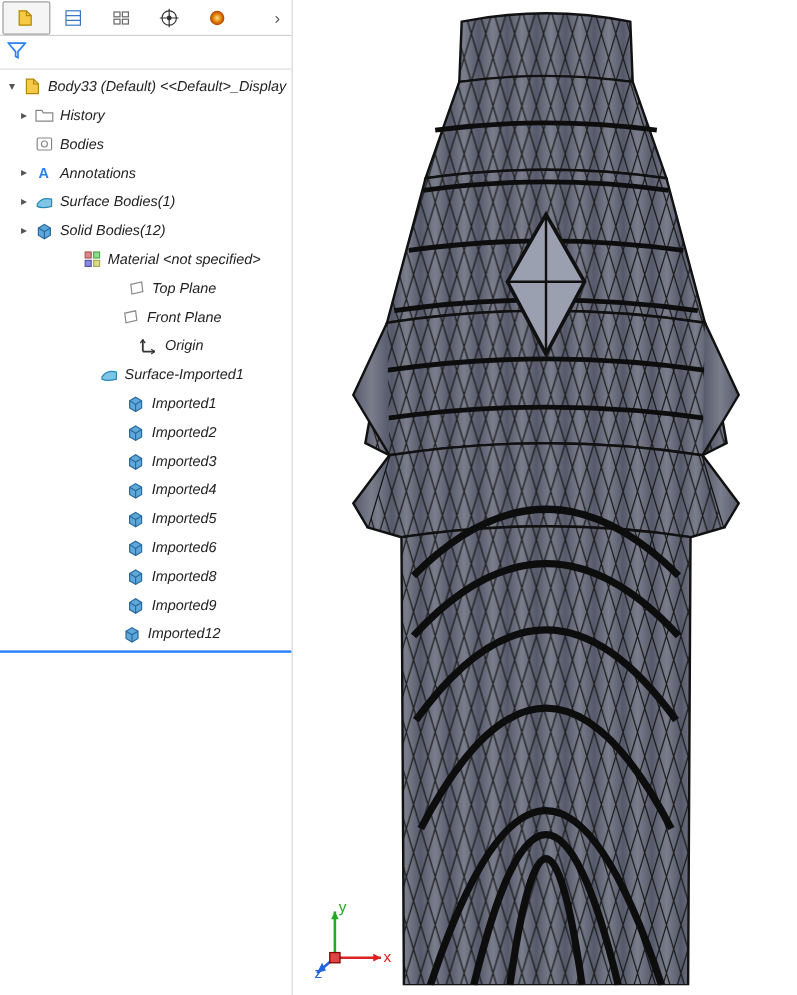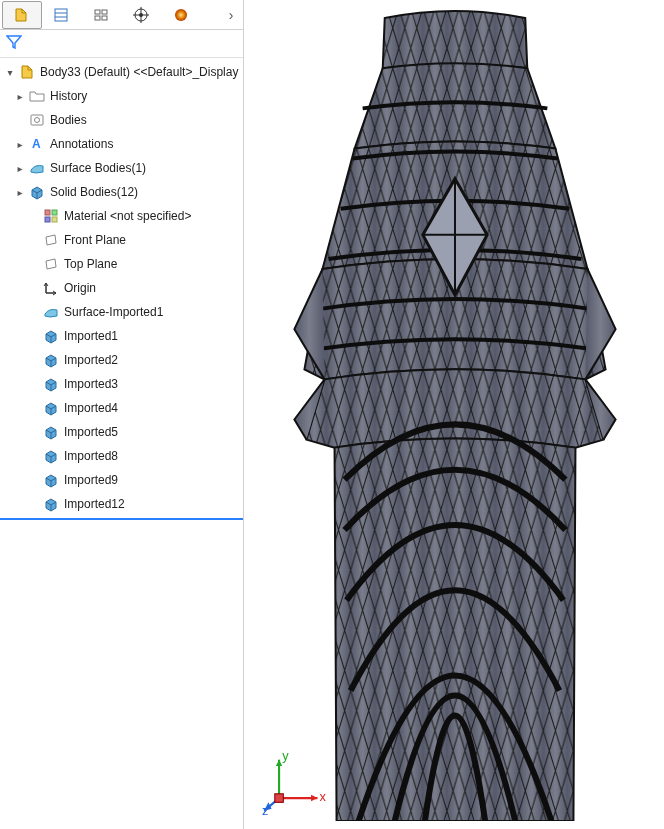--- a/index.html
+++ b/index.html
@@ -12,23 +12,23 @@
   .tab svg { width: 18px; height: 18px; }
   .tab.chev { width: 20px; margin-left: auto; }
   .filterbar { height: 28px; border-bottom: 1px solid #e0e0e0; display: flex; align-items: center; padding-left: 6px; }
   .filterbar svg { width: 16px; height: 16px; }
   .tree { flex: 1; overflow-y: auto; padding: 2px 0; }
   .node { display: flex; align-items: center; height: 24px; padding-left: 4px; cursor: pointer; white-space: nowrap; }
   .exp { width: 12px; height: 12px; display: inline-flex; align-items: center; justify-content: center; color: #555; font-size: 10px; }
   .exp.blank { visibility: hidden; }
   .icon { width: 18px; height: 18px; display: inline-flex; align-items: center; justify-content: center; margin: 0 4px 0 2px; flex-shrink: 0; }
   .icon svg { width: 16px; height: 16px; }
-  .label { color: #222; }
+  .label { color: #222; font-style: italic; }
   .d1 { padding-left: 14px; }
-  .d2 { padding-left: 28px; }
+  .d2 { padding-left: 28px; justify-content: center; }
   .tree-end { height: 2px; background: #2a7fff; margin-top: 2px; }
   .viewport { flex: 1; position: relative; background: #ffffff; overflow: hidden; }
   .model { position: absolute; top: 8px; left: 10px; right: 8px; bottom: 8px; }
   .model svg { width: 100%; height: 100%; }
   .triad { position: absolute; left: 18px; bottom: 16px; width: 64px; height: 64px; }
   .triad svg { width: 100%; height: 100%; overflow: visible; }
   .splitter-grip { position: absolute; left: 244px; top: 398px; width: 8px; height: 40px; display:flex; align-items:center; justify-content:center; }
   .splitter-grip .g { width:4px; height:30px; border:1px solid #bbb; border-radius:2px; background:#f0f0f0; }
 </style>
 </head>
@@ -181,30 +181,30 @@
         <span class="label">Material &lt;not specified&gt;</span>
       </div>
 
       <div class="node d2">
         <span class="exp blank">▸</span>
         <span class="icon">
             <svg viewBox="0 0 16 16">
               <path d="M3 5 L12 3 L13 11 L4 13 Z" fill="none" stroke="#888"></path>
             </svg>
           </span>
+        <span class="label">Top Plane</span>
+      </div>
+      <div class="node d2">
+        <span class="exp blank">▸</span>
+        <span class="icon">
+            <svg viewBox="0 0 16 16">
+              <path d="M3 5 L12 3 L13 11 L4 13 Z" fill="none" stroke="#888"></path>
+            </svg>
+          </span>
         <span class="label">Front Plane</span>
-      </div>
-      <div class="node d2">
-        <span class="exp blank">▸</span>
-        <span class="icon">
-            <svg viewBox="0 0 16 16">
-              <path d="M3 5 L12 3 L13 11 L4 13 Z" fill="none" stroke="#888"></path>
-            </svg>
-          </span>
-        <span class="label">Top Plane</span>
       </div>
 
       <div class="node d2">
         <span class="exp blank">▸</span>
         <span class="icon">
             <svg viewBox="0 0 16 16">
               <path d="M3 13 L3 3 M3 13 L13 13" fill="none" stroke="#333" stroke-width="1.5"></path>
               <path d="M3 3 L1 6 M3 3 L5 6 M13 13 L10 11 M13 13 L10 15" fill="none" stroke="#333"></path>
             </svg>
           </span>
@@ -263,20 +263,30 @@
         </div>
         <div class="node d2">
           <span class="exp blank">▸</span>
           <span class="icon">
             <svg viewBox="0 0 16 16">
               <path d="M3 6 L8 3 L13 6 L13 12 L8 15 L3 12 Z" fill="#5da8d8" stroke="#2a6aa0"></path>
               <path d="M3 6 L8 9 L13 6 M8 9 L8 15" fill="none" stroke="#2a6aa0"></path>
             </svg>
           </span>
           <span class="label">Imported5</span>
+        </div>
+        <div class="node d2">
+          <span class="exp blank">▸</span>
+          <span class="icon">
+            <svg viewBox="0 0 16 16">
+              <path d="M3 6 L8 3 L13 6 L13 12 L8 15 L3 12 Z" fill="#5da8d8" stroke="#2a6aa0"></path>
+              <path d="M3 6 L8 9 L13 6 M8 9 L8 15" fill="none" stroke="#2a6aa0"></path>
+            </svg>
+          </span>
+          <span class="label">Imported6</span>
         </div>
         <div class="node d2">
           <span class="exp blank">▸</span>
           <span class="icon">
             <svg viewBox="0 0 16 16">
               <path d="M3 6 L8 3 L13 6 L13 12 L8 15 L3 12 Z" fill="#5da8d8" stroke="#2a6aa0"></path>
               <path d="M3 6 L8 9 L13 6 M8 9 L8 15" fill="none" stroke="#2a6aa0"></path>
             </svg>
           </span>
           <span class="label">Imported8</span>

